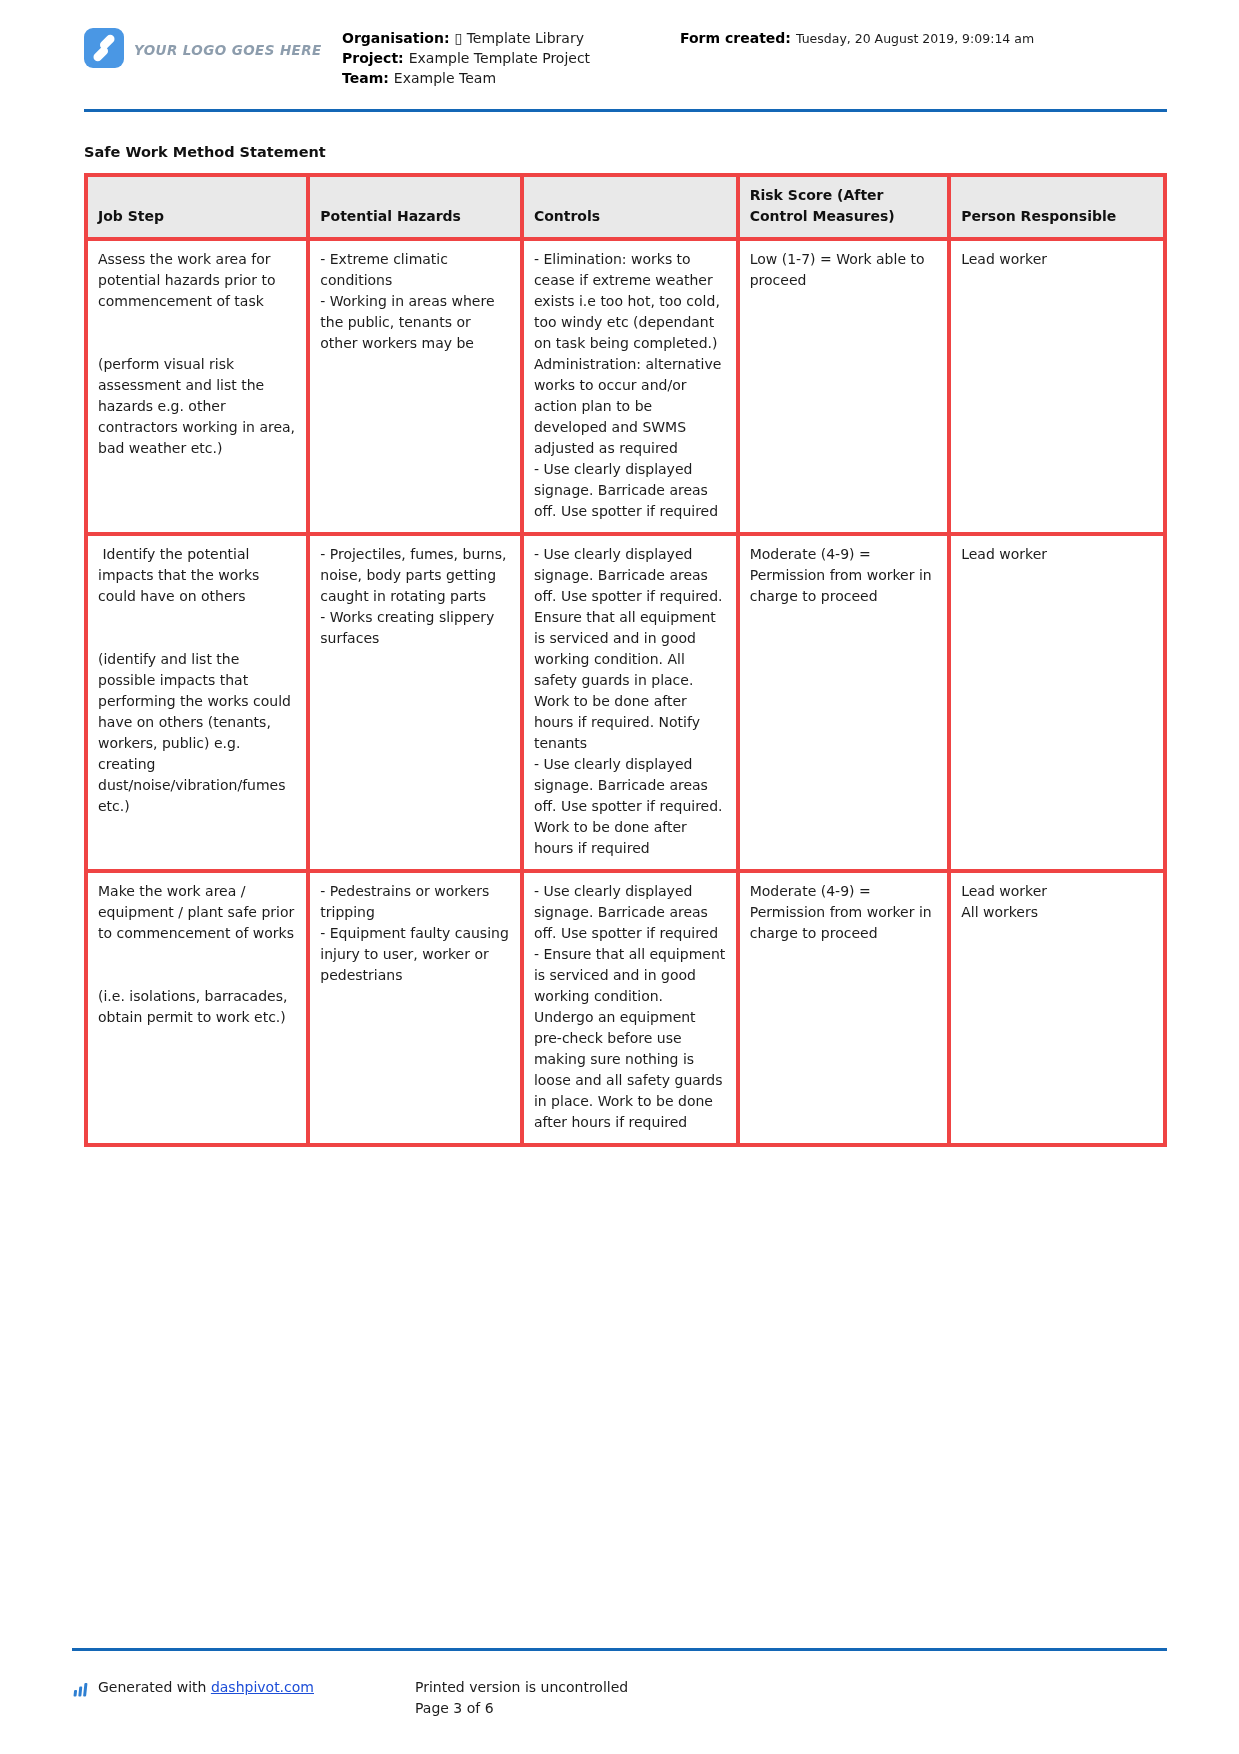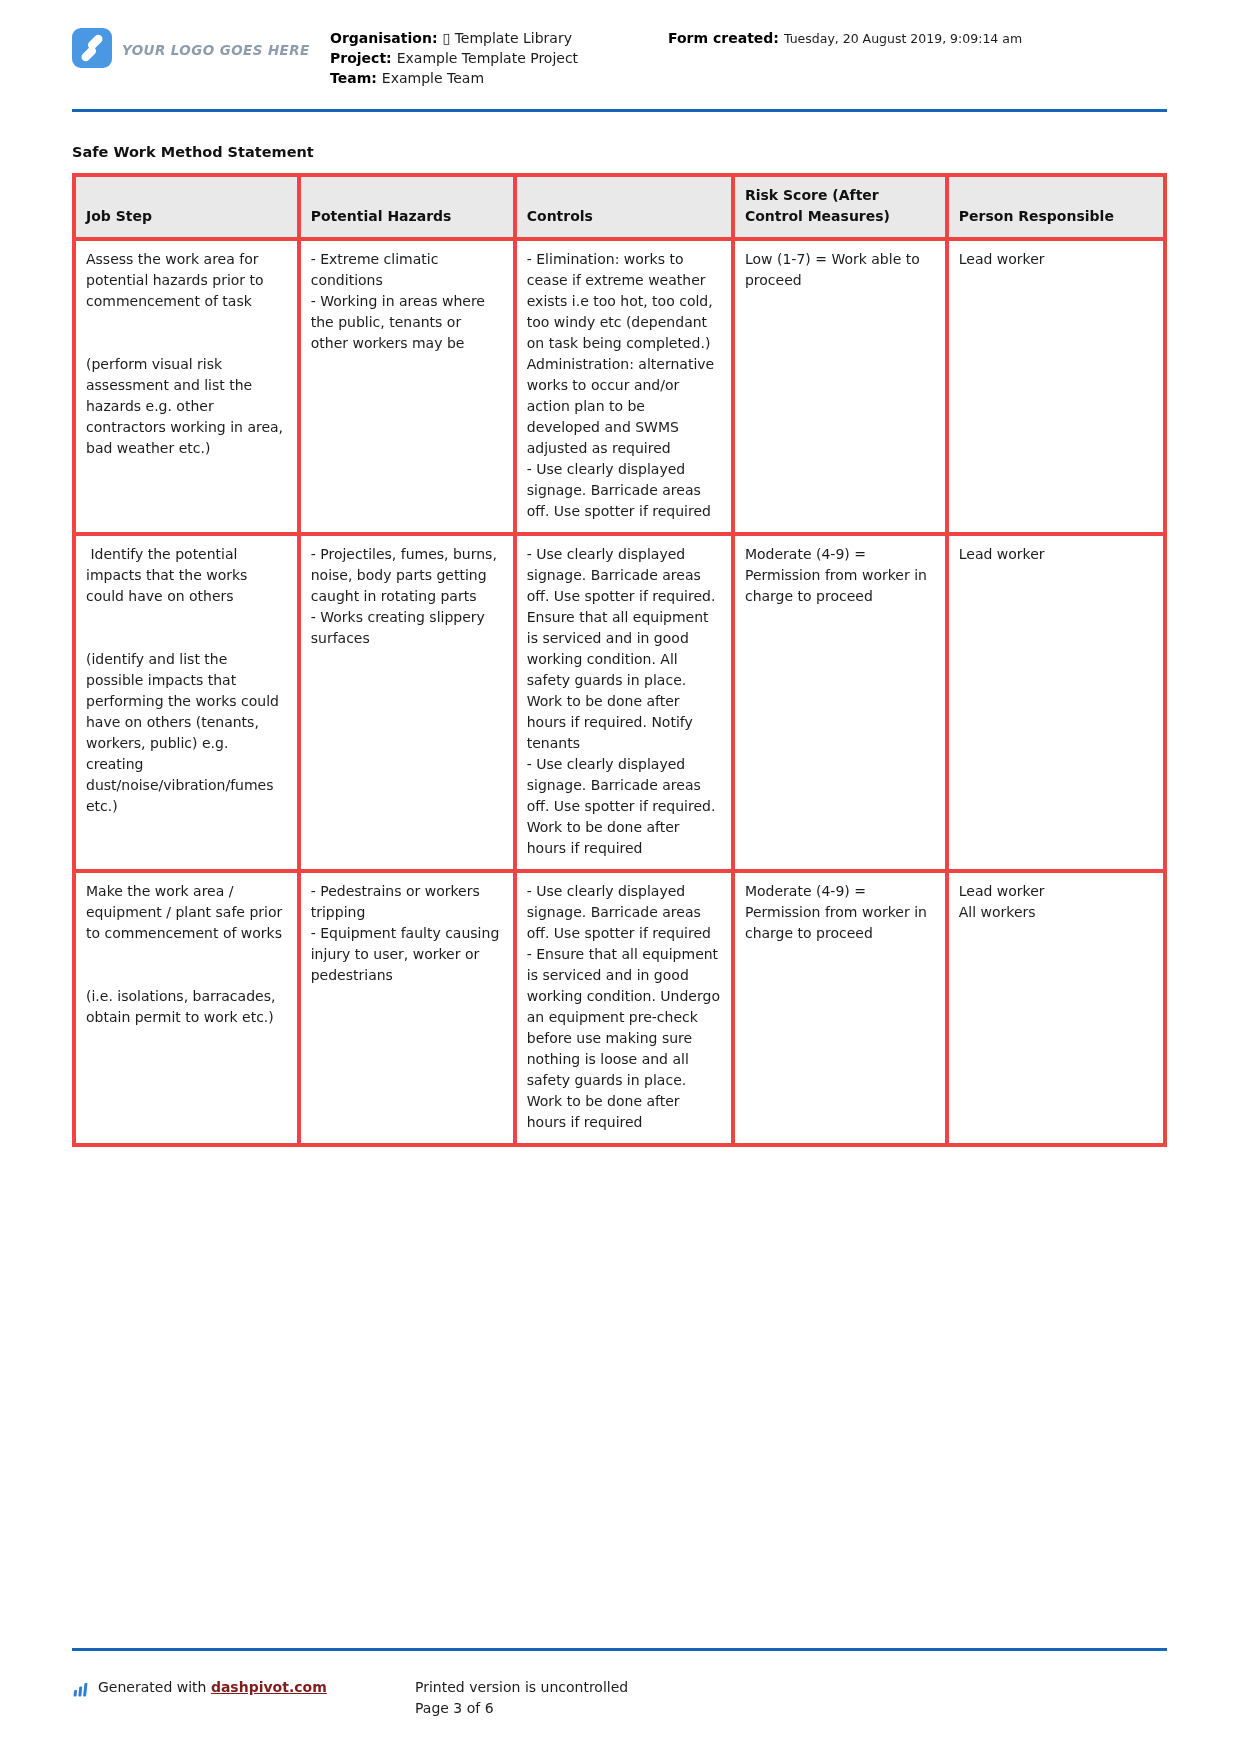--- a/index.html
+++ b/index.html
@@ -4,20 +4,21 @@
 <style>
   * { box-sizing: border-box; }
   html,body { margin:0; padding:0; background:#ffffff; }
   .page {
     position:relative;
     width:1239px; height:1754px;
     background:#ffffff;
     font-family:"DejaVu Sans", sans-serif;
     color:#1c1c1c;
     overflow:hidden;
+    padding-left:12px;
   }
   .content { padding:0 72px; }
 
   
   .header { display:flex; padding-top:28px; align-items:flex-start; }
   .logo-wrap { width:258px; display:flex; align-items:center; gap:10px; }
   .logo-icon { flex:0 0 auto; }
   .logo-text {
     color:#8d9dad; font-weight:bold; font-style:italic;
     font-size:13.5px; letter-spacing:0.4px; white-space:nowrap;
@@ -50,21 +51,21 @@
     white-space:pre-wrap; overflow-wrap:break-word; word-break:break-word;
   }
 
   
   .footer { position:absolute; left:72px; right:72px; top:1648px; }
   .footer-hr { height:3px; background:#1467b6; }
   .footer-cols { display:flex; margin-top:26px; font-size:14px; line-height:21px; }
   .f-left  { width:343px; display:flex; align-items:flex-start; gap:8px; }
   .f-center{ width:340px; }
   .f-right { flex:1; white-space:pre-line; }
-  .f-link { color:#7f1d1d; text-decoration:underline; cursor:pointer;font-weight:bold; }
+  .f-link { color:#1d4ed8; text-decoration:underline; cursor:pointer; }
   .chart-icon { margin-top:3px; flex:0 0 auto; }
 </style>
 </head>
 <body>
 
 <div class="page">
   <div class="content">
 
     <div class="header">
       <div class="logo-wrap">

